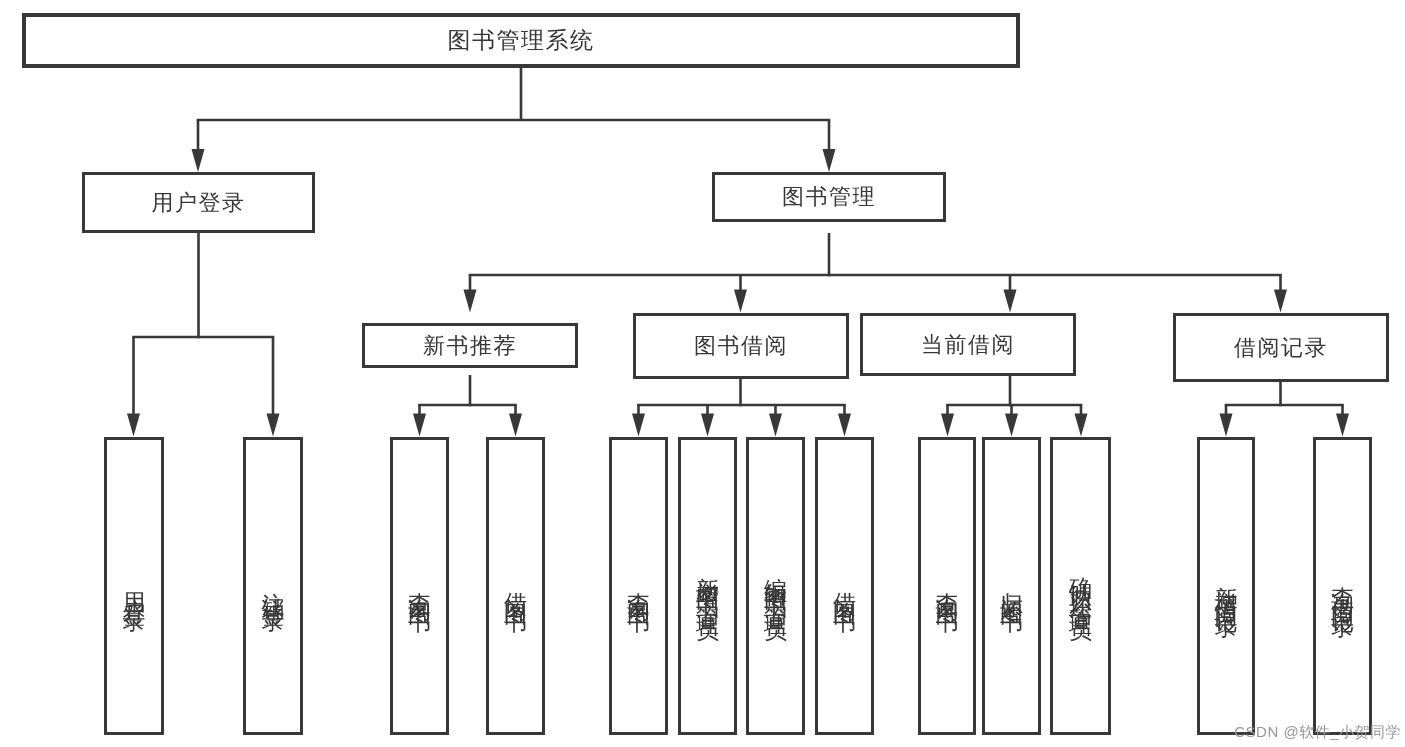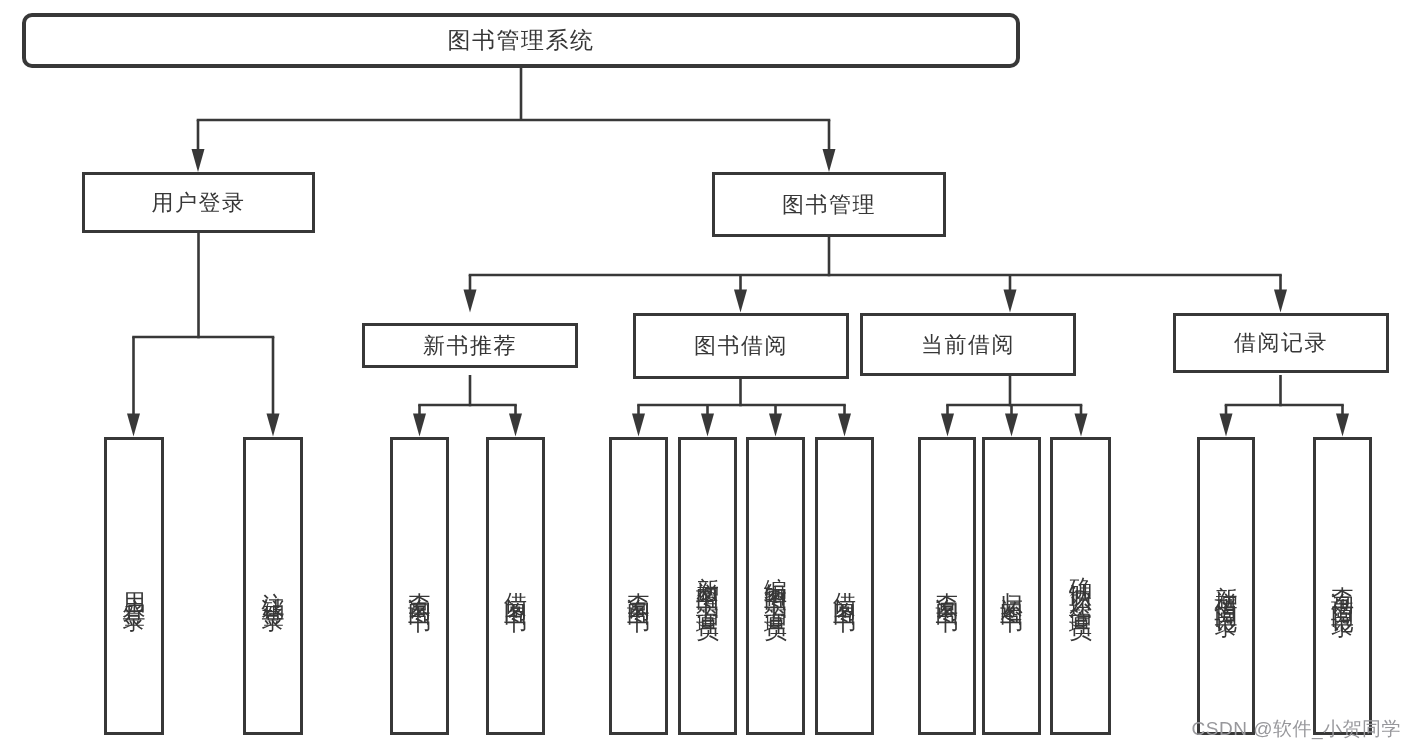--- a/index.html
+++ b/index.html
@@ -21,39 +21,39 @@
   .node {
     position: absolute;
     box-sizing: border-box;
     background: #ffffff;
     border: 3px solid #383838;
     display: flex;
     align-items: center;
     justify-content: center;
     color: #373737;
   }
-  .node.root { border-width: 4px; border-radius: 10px; }
+  .node.root { border-width: 4px; }
   .hlabel {
     font-size: 22px;
     letter-spacing: 1.5px;
     white-space: nowrap;
   }
   .root .hlabel { font-size: 23px; }
   .vlabel {
     writing-mode: vertical-rl;
     text-orientation: mixed;
     font-size: 23px;
     line-height: 1;
     letter-spacing: 6px;
   }
   .watermark {
     position: absolute;
     right: 4px;
     bottom: 5px;
-    font-size: 19px;
+    font-size: 15px;
     color: #98989c;
     letter-spacing: 0.5px;
     z-index: 5;
     white-space: nowrap;
   }
 </style>
 </head>
 <body>
 
 <div class="canvas">
@@ -120,34 +120,34 @@
     <path d="M1336 413.5 L1349 413.5 L1342.5 436.5 Z"></path>
   </svg>
 
   <div class="node root" style="left:22px;top:13px;width:998px;height:55px;">
     <span class="hlabel">图书管理系统</span>
   </div>
 
   <div class="node" style="left:82px;top:172px;width:233px;height:61px;">
     <span class="hlabel">用户登录</span>
   </div>
-  <div class="node" style="left:712px;top:172px;width:234px;height:65px;">
+  <div class="node" style="left:712px;top:172px;width:234px;height:50px;">
     <span class="hlabel">图书管理</span>
   </div>
 
   <div class="node" style="left:362px;top:323px;width:216px;height:45px;">
     <span class="hlabel">新书推荐</span>
   </div>
   <div class="node" style="left:633px;top:313px;width:216px;height:66px;">
     <span class="hlabel">图书借阅</span>
   </div>
   <div class="node" style="left:860px;top:313px;width:216px;height:63px;">
     <span class="hlabel">当前借阅</span>
   </div>
-  <div class="node" style="left:1173px;top:313px;width:216px;height:60px;">
+  <div class="node" style="left:1173px;top:313px;width:216px;height:69px;">
     <span class="hlabel">借阅记录</span>
   </div>
 
   <div class="node leaf" style="left:104px;top:437px;width:60px;height:298px;">
     <span class="vlabel">用户登录</span>
   </div>
   <div class="node leaf" style="left:243px;top:437px;width:60px;height:298px;">
     <span class="vlabel">注销登录</span>
   </div>
 

